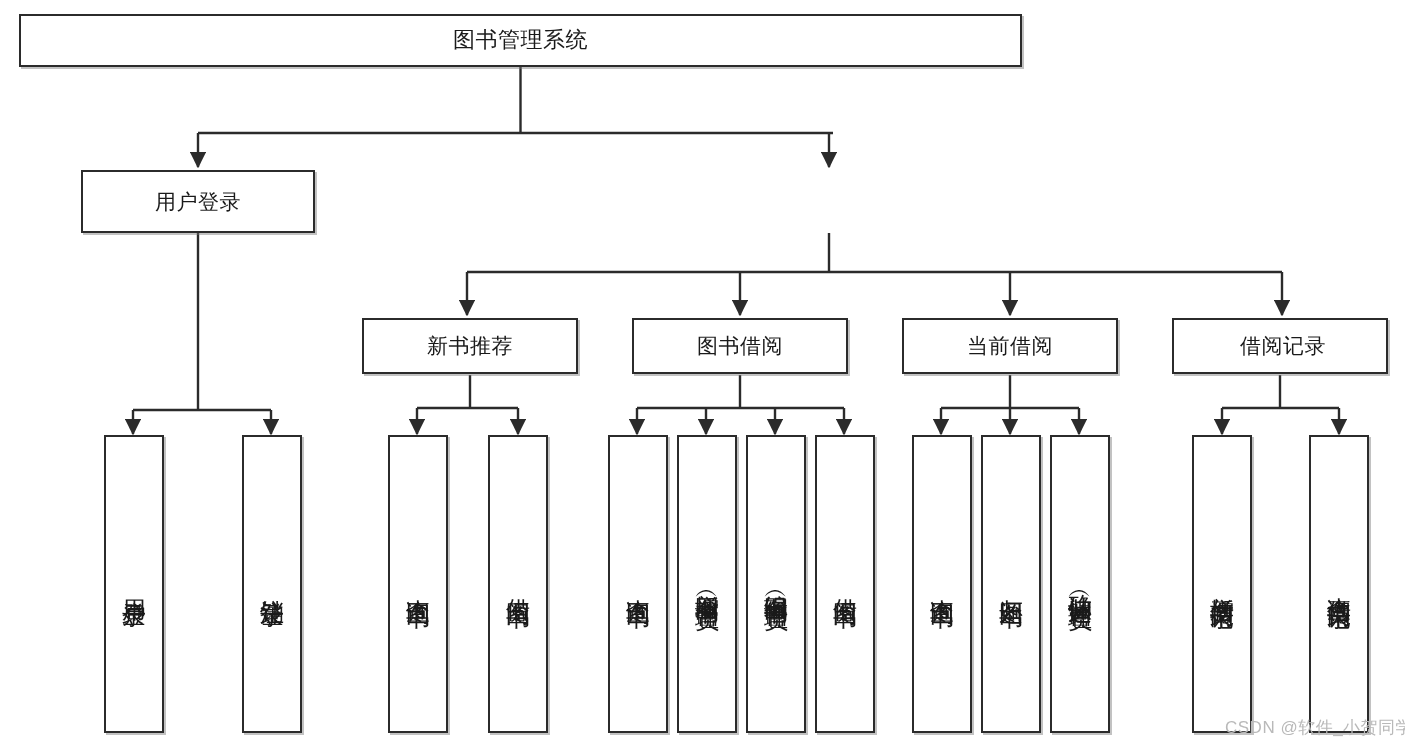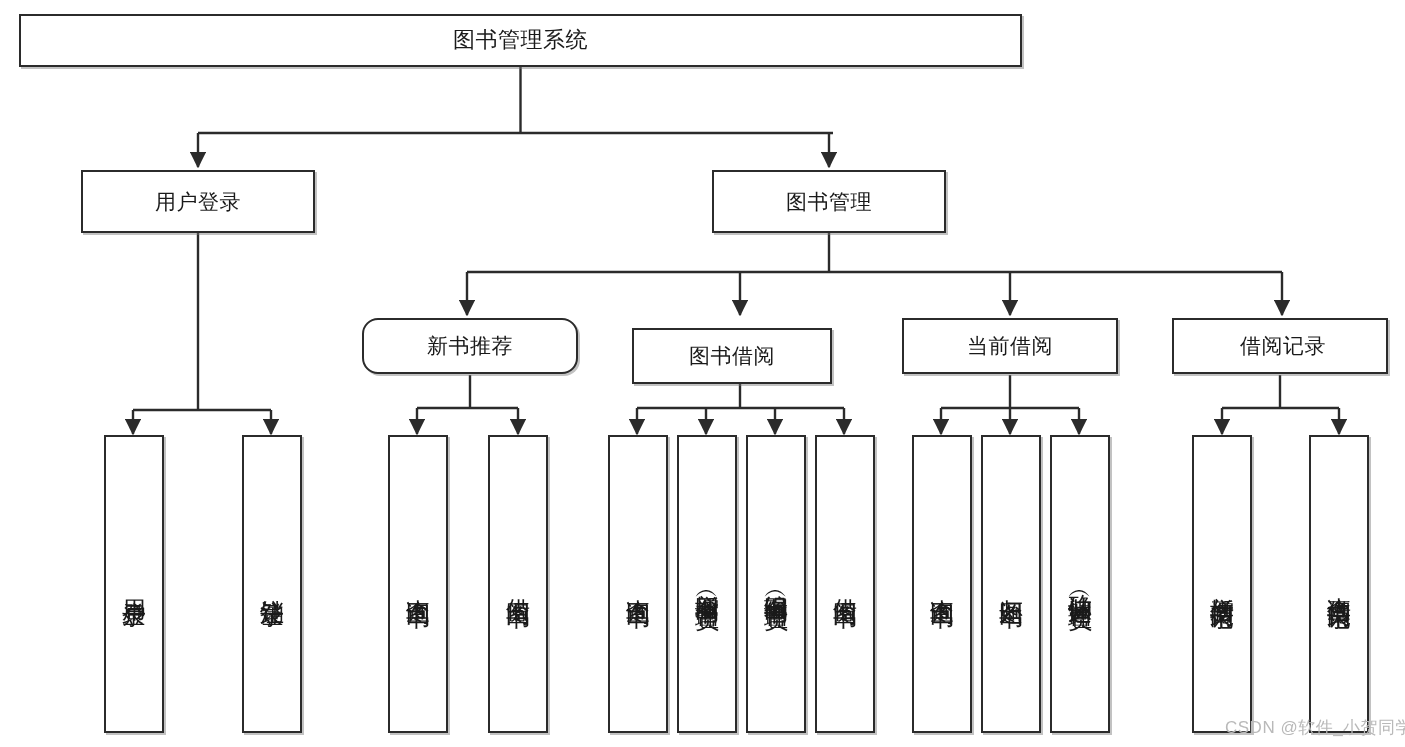--- a/index.html
+++ b/index.html
@@ -126,29 +126,26 @@
   </svg>
 
   <div class="node h-node root" style="left:19px; top:14px; width:1003px; height:53px;">
     <span class="label">图书管理系统</span>
   </div>
 
   <div class="node h-node" style="left:81px; top:170px; width:234px; height:63px;">
     <span class="label">用户登录</span>
   </div>
 
-  <div class="node h-node" style="left:712px; top:170px; width:234px; height:63px;">
-    <span class="label">图书管理</span>
-  </div>
-
-  <div class="node h-node" style="left:362px; top:318px; width:216px; height:56px;border-radius:16px;">
+
+  <div class="node h-node" style="left:362px; top:318px; width:216px; height:56px;">
     <span class="label">新书推荐</span>
   </div>
 
-  <div class="node h-node" style="left:632px; top:318px; width:200px; height:56px;margin-top:10px;">
+  <div class="node h-node" style="left:632px; top:318px; width:216px; height:56px;">
     <span class="label">图书借阅</span>
   </div>
 
   <div class="node h-node" style="left:902px; top:318px; width:216px; height:56px;">
     <span class="label">当前借阅</span>
   </div>
 
   <div class="node h-node" style="left:1172px; top:318px; width:216px; height:56px;padding-left:6px;">
     <span class="label">借阅记录</span>
   </div>

